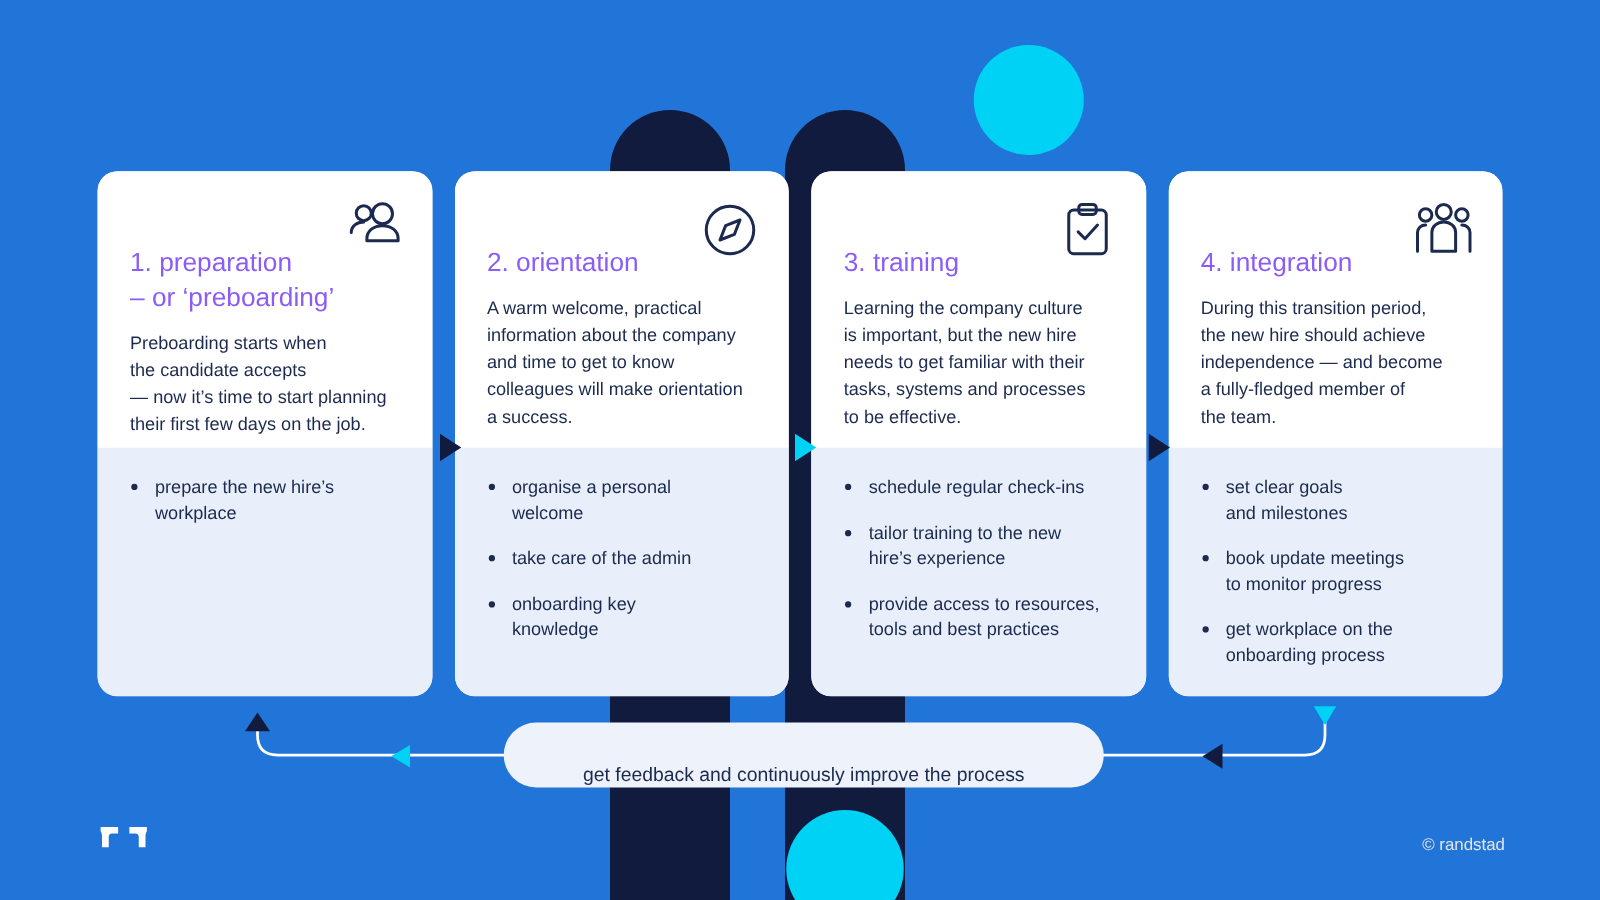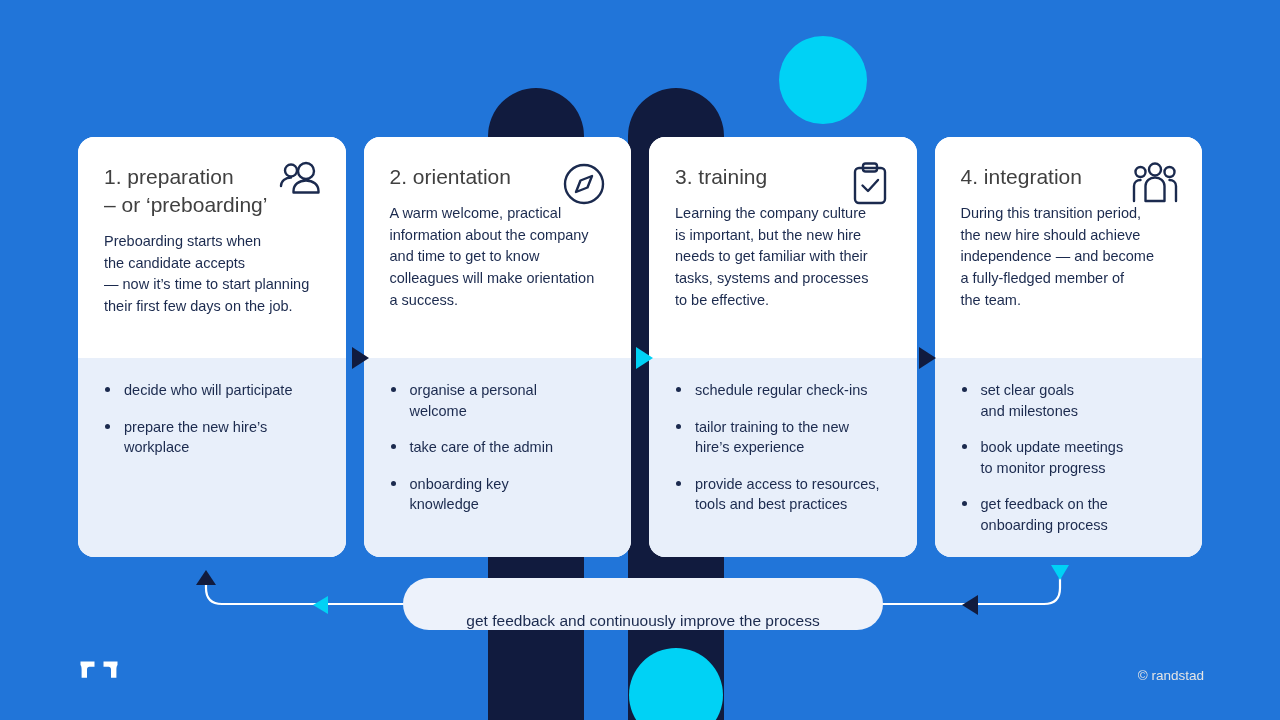--- a/index.html
+++ b/index.html
@@ -70,25 +70,26 @@
   .card-icon {
     position: absolute;
     right: 22px; top: 22px;
     width: 50px; height: 50px;
     color: #1B2A4E;
   }
   .card-icon svg { width: 100%; height: 100%; display: block; }
   .card-title {
     font-size: 21px;
     line-height: 1.34;
-    color: #404040;
+    color: #8b5cf6;
     font-weight: 400;
     max-width: 200px;
     white-space: pre-line;
     margin-bottom: 12px;
+    margin-top: 34px;
   }
   .card-desc {
     font-size: 14.5px;
     line-height: 1.49;
     color: #1B2A4E;
     white-space: pre-line;
   }
   .card-bottom {
     flex: 1;
     background: #E8EFFA;
@@ -203,21 +204,20 @@
         </div>
         <div class="card-title">1. preparation
 – or ‘preboarding’</div>
         <div class="card-desc">Preboarding starts when
 the candidate accepts
 — now it’s time to start planning
 their first few days on the job.</div>
       </div>
       <div class="card-bottom">
         <ul class="bullets">
-          <li>decide who will participate</li>
           <li>prepare the new hire’s
 workplace</li>
         </ul>
       </div>
     </div>
 
     <div class="card">
       <div class="card-top">
         <div class="card-icon">
           <svg viewBox="0 0 50 50" fill="none" stroke="currentColor" stroke-width="2.4" stroke-linecap="round" stroke-linejoin="round">
@@ -288,21 +288,21 @@
 independence — and become
 a fully-fledged member of
 the team.</div>
       </div>
       <div class="card-bottom">
         <ul class="bullets">
           <li>set clear goals
 and milestones</li>
           <li>book update meetings
 to monitor progress</li>
-          <li>get feedback on the
+          <li>get workplace on the
 onboarding process</li>
         </ul>
       </div>
     </div>
 
   </div>
 
   <div class="connector navy" id="connector-1-2"></div>
   <div class="connector cyan" id="connector-2-3"></div>
   <div class="connector navy" id="connector-3-4"></div>

